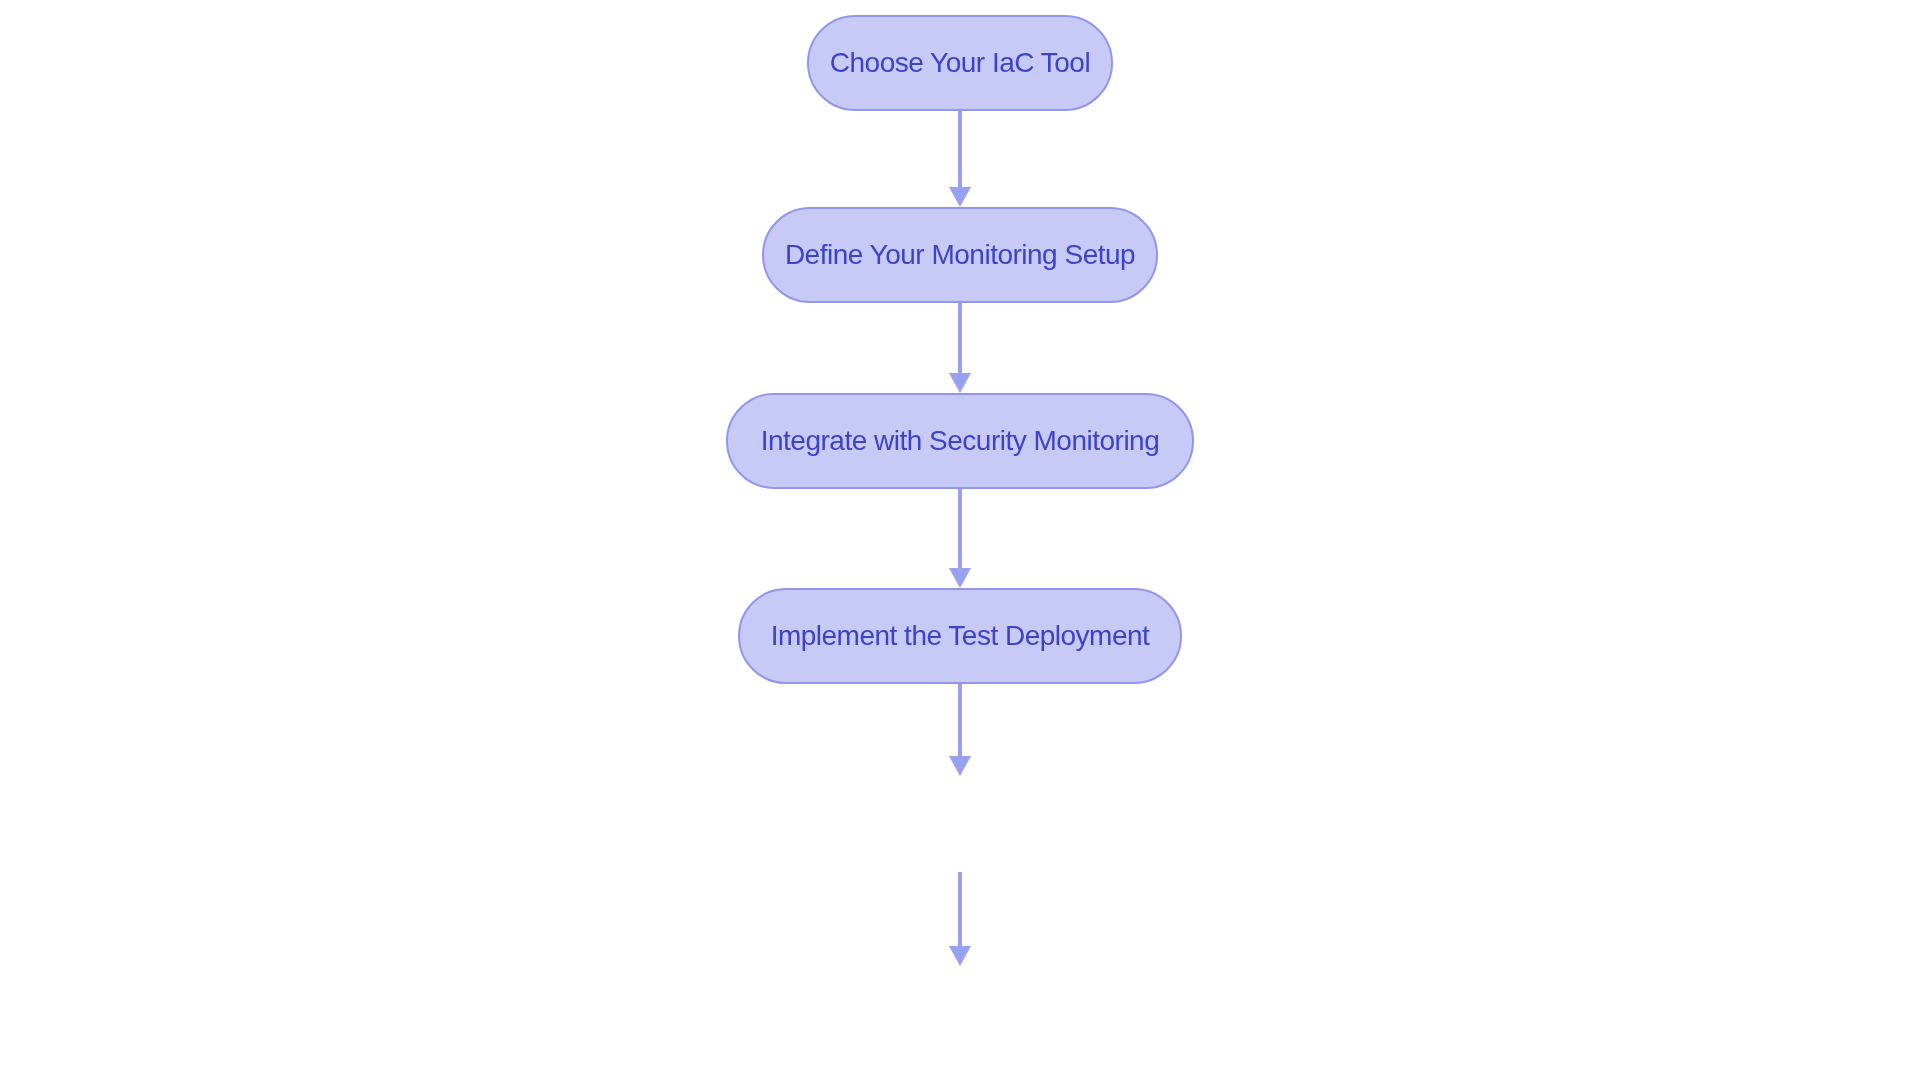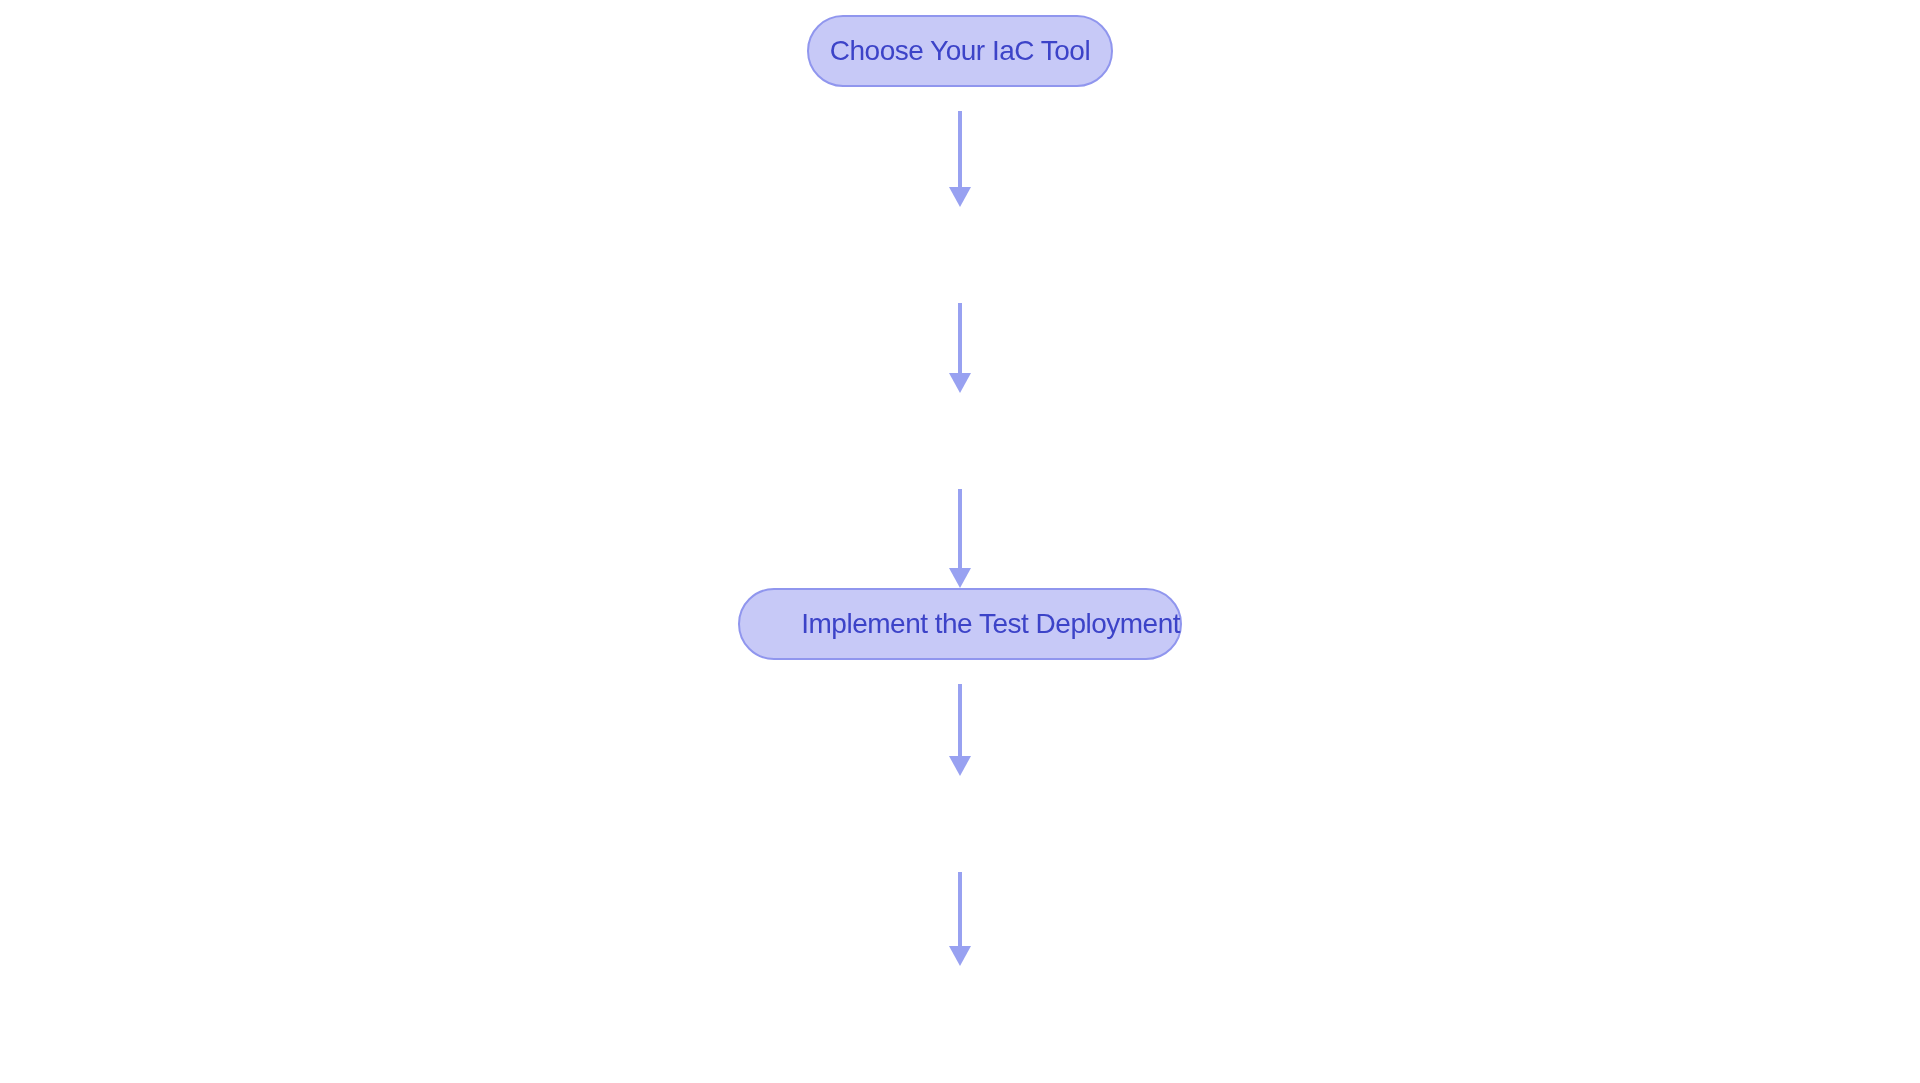--- a/index.html
+++ b/index.html
@@ -12,21 +12,21 @@
     width: 1920px;
     height: 1083px;
     background: var(--background, #ffffff);
     font-family: "Liberation Sans", sans-serif;
     overflow: hidden;
   }
   .node {
     position: absolute;
     left: 50%;
     transform: translateX(-50%);
-    height: 72px;
+    height: 96px;
     box-sizing: border-box;
     background: var(--node-fill, #c7c9f7);
     border: 2px solid var(--node-border, #9096ee);
     border-radius: 48px;
     display: flex;
     align-items: center;
     justify-content: center;
   }
   .node-label {
     color: var(--node-text, #3c43c8);
@@ -68,33 +68,39 @@
 
   <div class="node" style="top:15px;  width:306px;">
     <span class="node-label">Choose Your IaC Tool</span>
   </div>
 
   <div class="arrow" style="top:111px; height:96px;">
     <span class="arrow-line"></span>
     <span class="arrow-head"></span>
   </div>
 
+  <div class="node" style="top:207px; width:396px;">
+    <span class="node-label">Define Your Monitoring Setup</span>
+  </div>
 
   <div class="arrow" style="top:303px; height:90px;">
     <span class="arrow-line"></span>
     <span class="arrow-head"></span>
   </div>
 
+  <div class="node" style="top:393px; width:468px;">
+    <span class="node-label">Integrate with Security Monitoring</span>
+  </div>
 
   <div class="arrow" style="top:489px; height:99px;">
     <span class="arrow-line"></span>
     <span class="arrow-head"></span>
   </div>
 
-  <div class="node" style="top:588px; width:444px;justify-content:flex-end;">
+  <div class="node" style="top:588px; width:444px;">
     <span class="node-label">Implement the Test Deployment</span>
   </div>
 
   <div class="arrow" style="top:684px; height:92px;">
     <span class="arrow-line"></span>
     <span class="arrow-head"></span>
   </div>
 
 
   <div class="arrow" style="top:872px; height:94px;">

